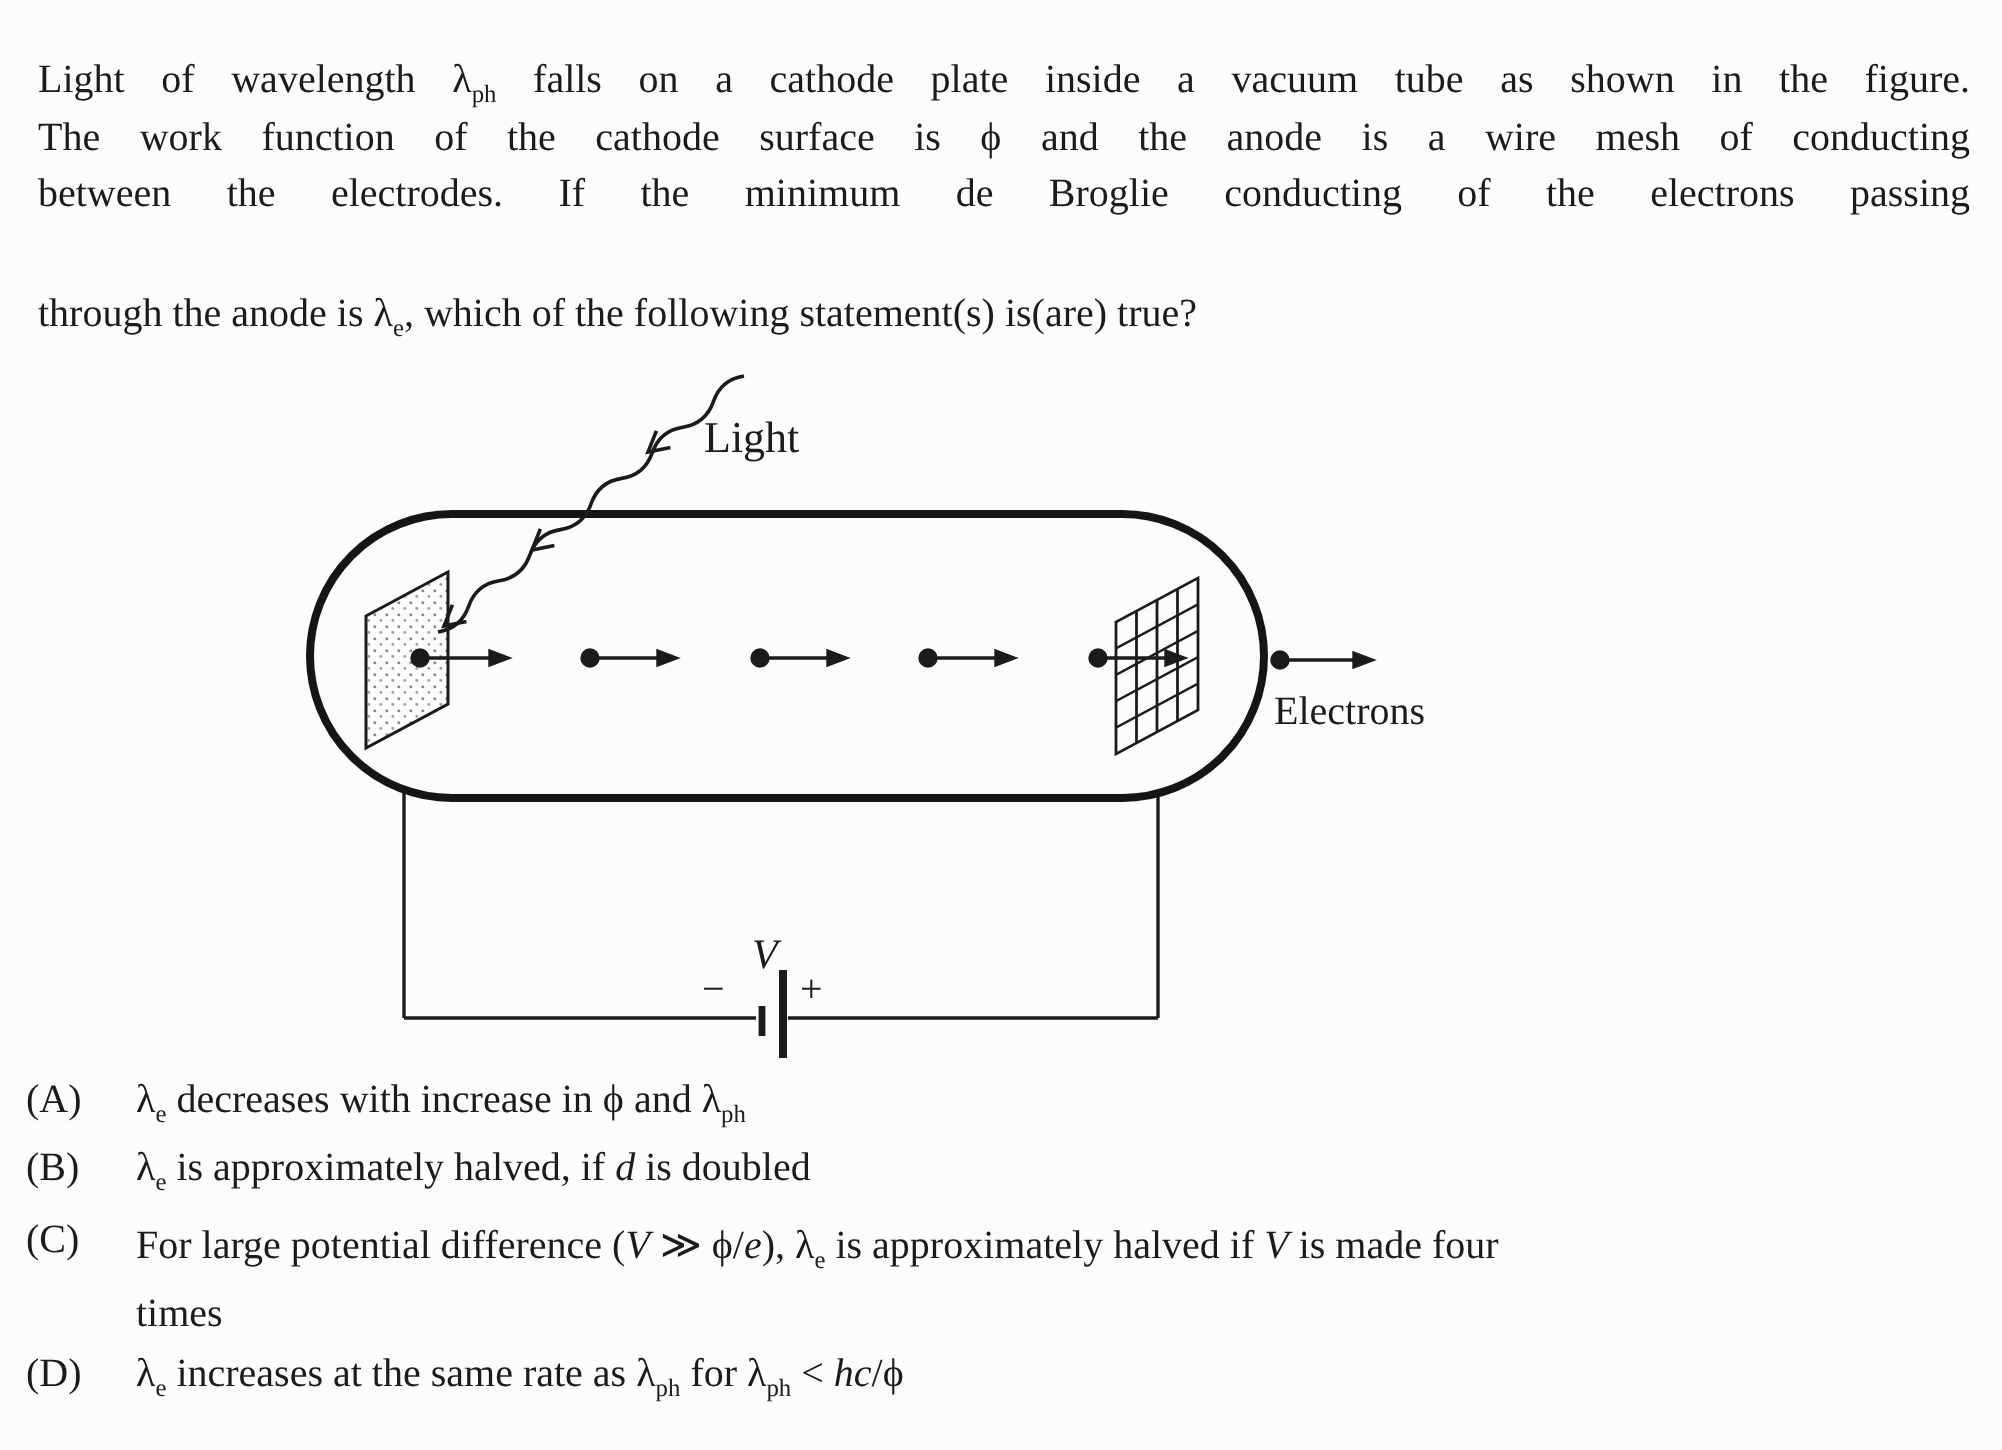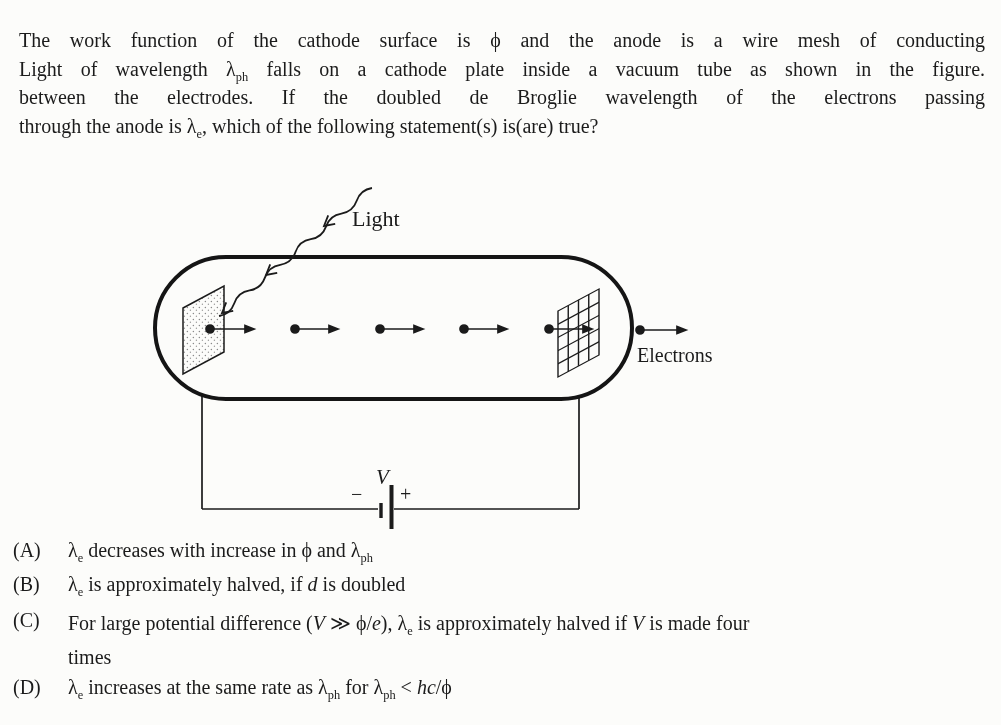--- a/index.html
+++ b/index.html
@@ -9,21 +9,21 @@
     background:#fcfcfa;
     font-family:"Liberation Serif","DejaVu Serif",serif;
     color:#1b1b1b;
     overflow:hidden;
   }
   .intro {
     position:absolute; left:19px; top:26px; width:966px;
     font-size:20px; line-height:28.5px;
   }
   .intro .ln { text-align:justify; text-align-last:justify; }
-  .intro .ln.last { text-align-last:auto; }
+  .intro .ln.last { text-align-last:auto;margin-top:31px; }
   sub { font-size:0.62em; line-height:0; }
   i { font-style:italic; }
   .figure-svg { position:absolute; left:0; top:0; width:1001px; height:725px; }
   .figure-svg text {
     font-family:"Liberation Serif","DejaVu Serif",serif;
     fill:#1b1b1b;
   }
   .opt { position:absolute; left:13px; font-size:20px; line-height:28px; }
   .opt .lab { position:absolute; left:0; top:0; width:55px; }
   .opt .txt { margin-left:55px; width:918px; white-space:pre-wrap; }
@@ -32,23 +32,23 @@
   .opt-c { top:606px; }
   .opt-c .txt { line-height:34px; text-align:justify; }
   .opt-d { top:673px; }
 </style>
 </head>
 <body>
 
 <div class="page">
 
   <div class="intro">
+    <div class="ln">Light of wavelength λ<sub>ph</sub> falls on a cathode plate inside a vacuum tube as shown in the figure.</div>
     <div class="ln">The work function of the cathode surface is ϕ and the anode is a wire mesh of conducting</div>
-    <div class="ln">Light of wavelength λ<sub>ph</sub> falls on a cathode plate inside a vacuum tube as shown in the figure.</div>
-    <div class="ln">between the electrodes. If the doubled de Broglie wavelength of the electrons passing</div>
+    <div class="ln">between the electrodes. If the minimum de Broglie conducting of the electrons passing</div>
     <div class="ln last">through the anode is λ<sub>e</sub>, which of the following statement(s) is(are) true?</div>
   </div>
 
   <svg class="figure-svg" viewBox="0 0 1001 725" xmlns="http://www.w3.org/2000/svg">
     <defs>
       <pattern id="stipple" width="6" height="6" patternUnits="userSpaceOnUse">
         <circle cx="1.4" cy="1.4" r="0.75" fill="#8a8a8a"></circle>
         <circle cx="4.4" cy="4.2" r="0.7" fill="#9a9a9a"></circle>
       </pattern>
     </defs>

